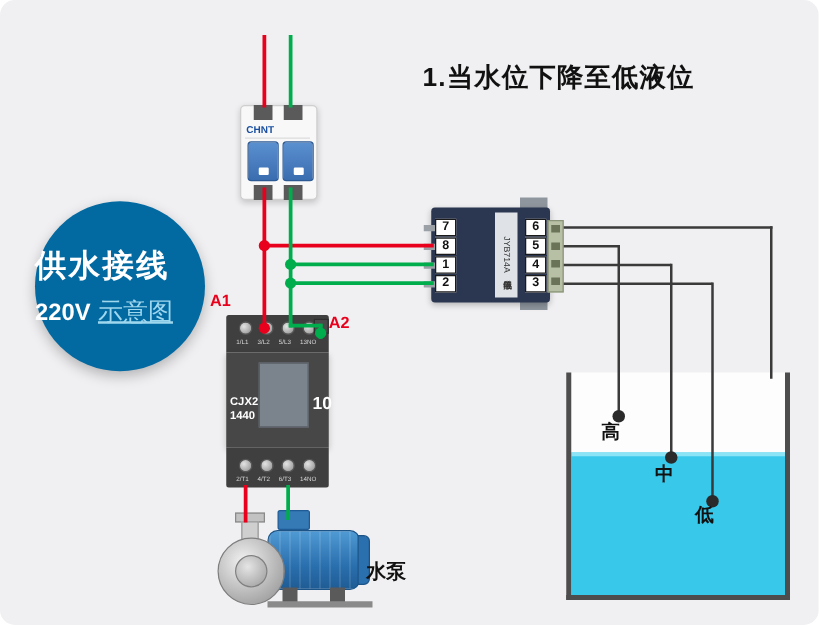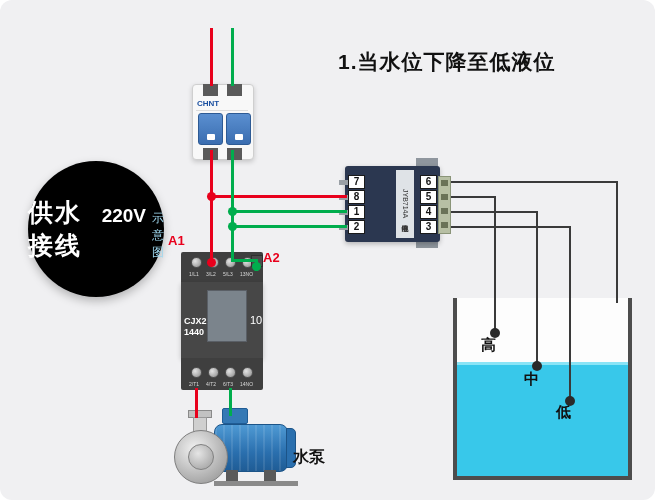--- a/index.html
+++ b/index.html
@@ -14,27 +14,27 @@
   .wire{position:absolute;}
   .w-red{background:#e8001c;}
   .w-green{background:#00ad4d;}
   .w-black{background:#3a3a3a;}
   .dot{position:absolute;border-radius:50%;}
   .dot-red{background:#e8001c;}
   .dot-green{background:#00ad4d;}
   .dot-black{background:#2a2a2a;}
   .badge{
     position:absolute;left:28px;top:161px;width:136px;height:136px;border-radius:50%;
-    background:#000000;display:flex;flex-direction:row;align-items:center;justify-content:center;
+    background:#0369a1;display:flex;flex-direction:column;align-items:flex-start;justify-content:center;
     box-shadow:0 4px 10px rgba(0,0,0,.25);
   }
   .badge-line1{color:#ffffff;font-size:25px;font-weight:bold;letter-spacing:2px;}
   .badge-line2{display:flex;align-items:baseline;gap:6px;margin-top:7px;}
   .badge-volt{color:#ffffff;font-size:19px;font-weight:bold;}
-  .badge-suffix{color:#9ed7ee;font-size:12px;}
+  .badge-suffix{color:#9ed7ee;font-size:20px;text-decoration:underline;}
   .title{
     position:absolute;left:338px;top:48px;font-size:21px;font-weight:600;color:#111;letter-spacing:1px;
   }
   .screw{
     position:absolute;width:11px;height:11px;border-radius:50%;
     background:radial-gradient(circle at 35% 35%,#e3e3e3,#8a8a8a);border:1px solid #555;
   }
   .relay-term{
     position:absolute;width:17px;height:14px;background:#fff;border:1px solid #1a1a1a;
     display:flex;align-items:center;justify-content:center;
@@ -81,21 +81,21 @@
   <div class="screw" style="left:242px;top:257px;"></div>
   <div class="abs" style="left:251px;top:255px;width:12px;height:12px;background:#4a4a4a;border:1px solid #2e2e2e;"></div>
   <span class="tiny-term-label" style="left:189px;top:271px;">1/L1</span>
   <span class="tiny-term-label" style="left:206px;top:271px;">3/L2</span>
   <span class="tiny-term-label" style="left:223px;top:271px;">5/L3</span>
   <span class="tiny-term-label" style="left:240px;top:271px;">13NO</span>
   <div class="abs" style="left:181px;top:282px;width:82px;height:76px;background:#474747;box-shadow:0 2px 5px rgba(0,0,0,.2);"></div>
   <div class="abs" style="left:207px;top:290px;width:40px;height:52px;background:#7b848c;border:1px solid #5a5f66;"></div>
   <div class="abs" style="left:184px;top:316px;font-size:9px;font-weight:bold;color:#fff;">CJX2</div>
   <div class="abs" style="left:184px;top:327px;font-size:9px;font-weight:bold;color:#fff;">1440</div>
-  <div class="abs" style="left:250px;top:314px;font-size:11px;font-weight:normal;color:#fff;text-align:right;">10</div>
+  <div class="abs" style="left:250px;top:314px;font-size:14px;font-weight:bold;color:#fff;text-align:right;">10</div>
   <div class="abs" style="left:181px;top:358px;width:82px;height:32px;background:#3f3f3f;border-radius:0 0 2px 2px;"></div>
   <div class="screw" style="left:191px;top:367px;"></div>
   <div class="screw" style="left:208px;top:367px;"></div>
   <div class="screw" style="left:225px;top:367px;"></div>
   <div class="screw" style="left:242px;top:367px;"></div>
   <span class="tiny-term-label" style="left:189px;top:381px;">2/T1</span>
   <span class="tiny-term-label" style="left:206px;top:381px;">4/T2</span>
   <span class="tiny-term-label" style="left:223px;top:381px;">6/T3</span>
   <span class="tiny-term-label" style="left:240px;top:381px;">14NO</span>
 

